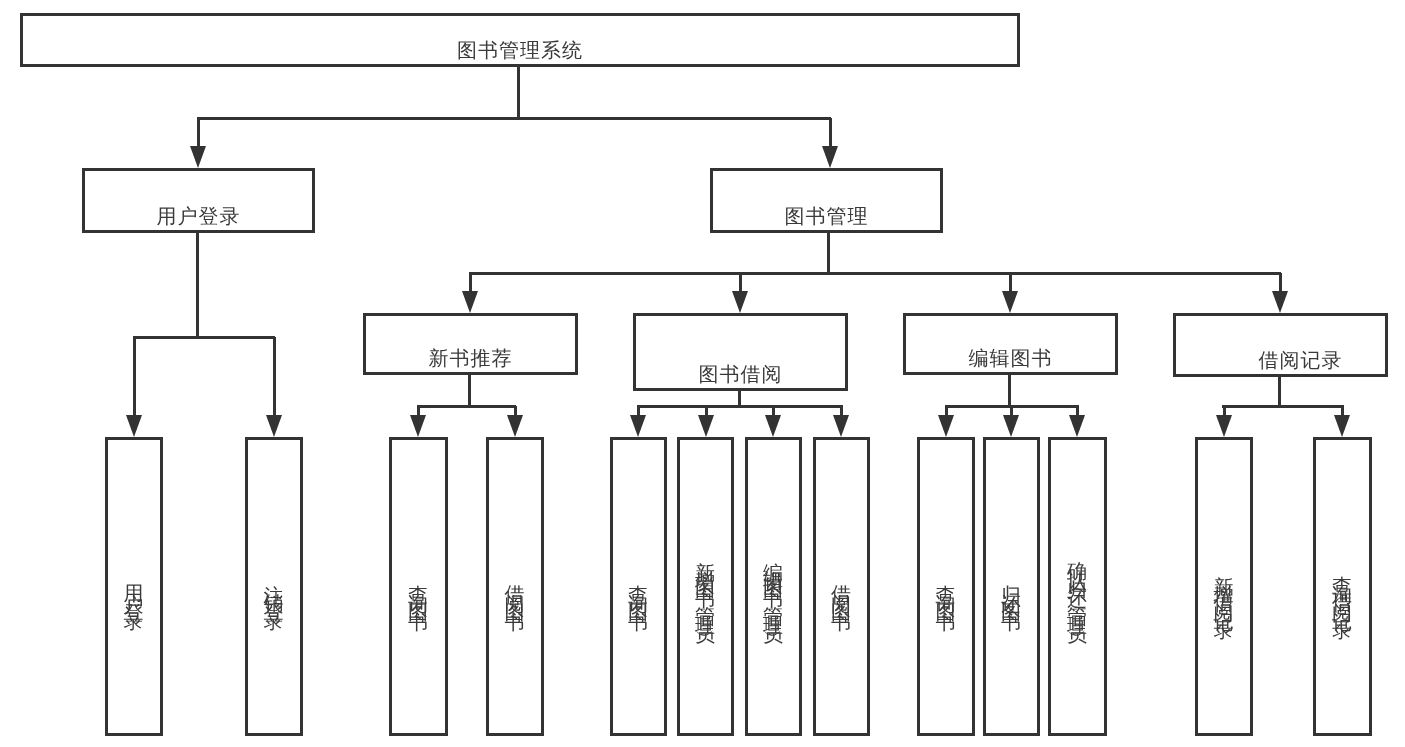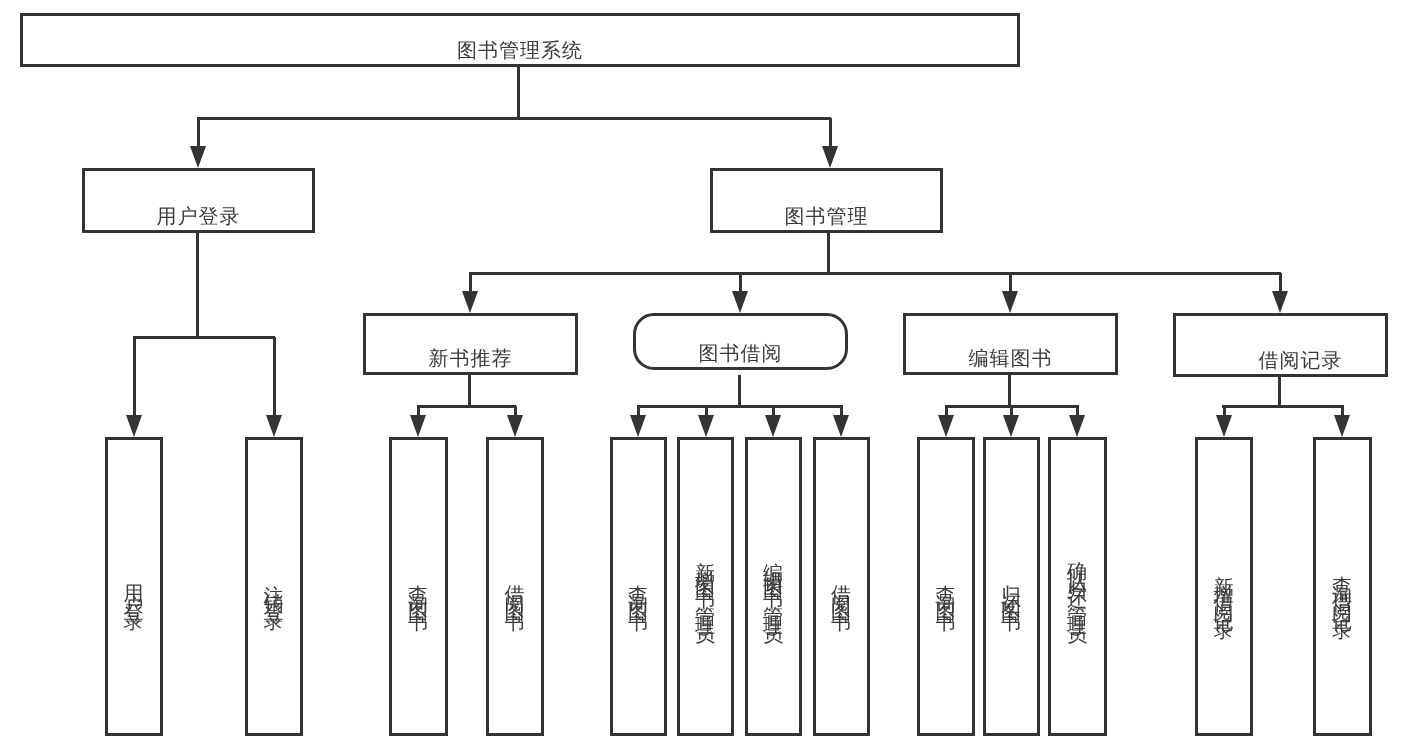--- a/index.html
+++ b/index.html
@@ -116,21 +116,21 @@
   <div class="box hbox" style="left:82px;top:168px;width:233px;height:65px;">
     <span>用户登录</span>
   </div>
   <div class="box hbox" style="left:710px;top:168px;width:233px;height:65px;">
     <span>图书管理</span>
   </div>
 
   <div class="box hbox" style="left:363px;top:313px;width:215px;height:62px;">
     <span>新书推荐</span>
   </div>
-  <div class="box hbox" style="left:633px;top:313px;width:215px;height:57px;border-radius:21px;">
+  <div class="box hbox" style="left:633px;top:313px;width:215px;height:78px;">
     <span>图书借阅</span>
   </div>
   <div class="box hbox" style="left:903px;top:313px;width:215px;height:62px;">
     <span>编辑图书</span>
   </div>
   <div class="box hbox" style="left:1173px;top:313px;width:215px;height:64px;padding-left:40px;">
     <span>借阅记录</span>
   </div>
 
   <div class="box vbox" style="left:105px;top:437px;width:58px;height:299px;">

